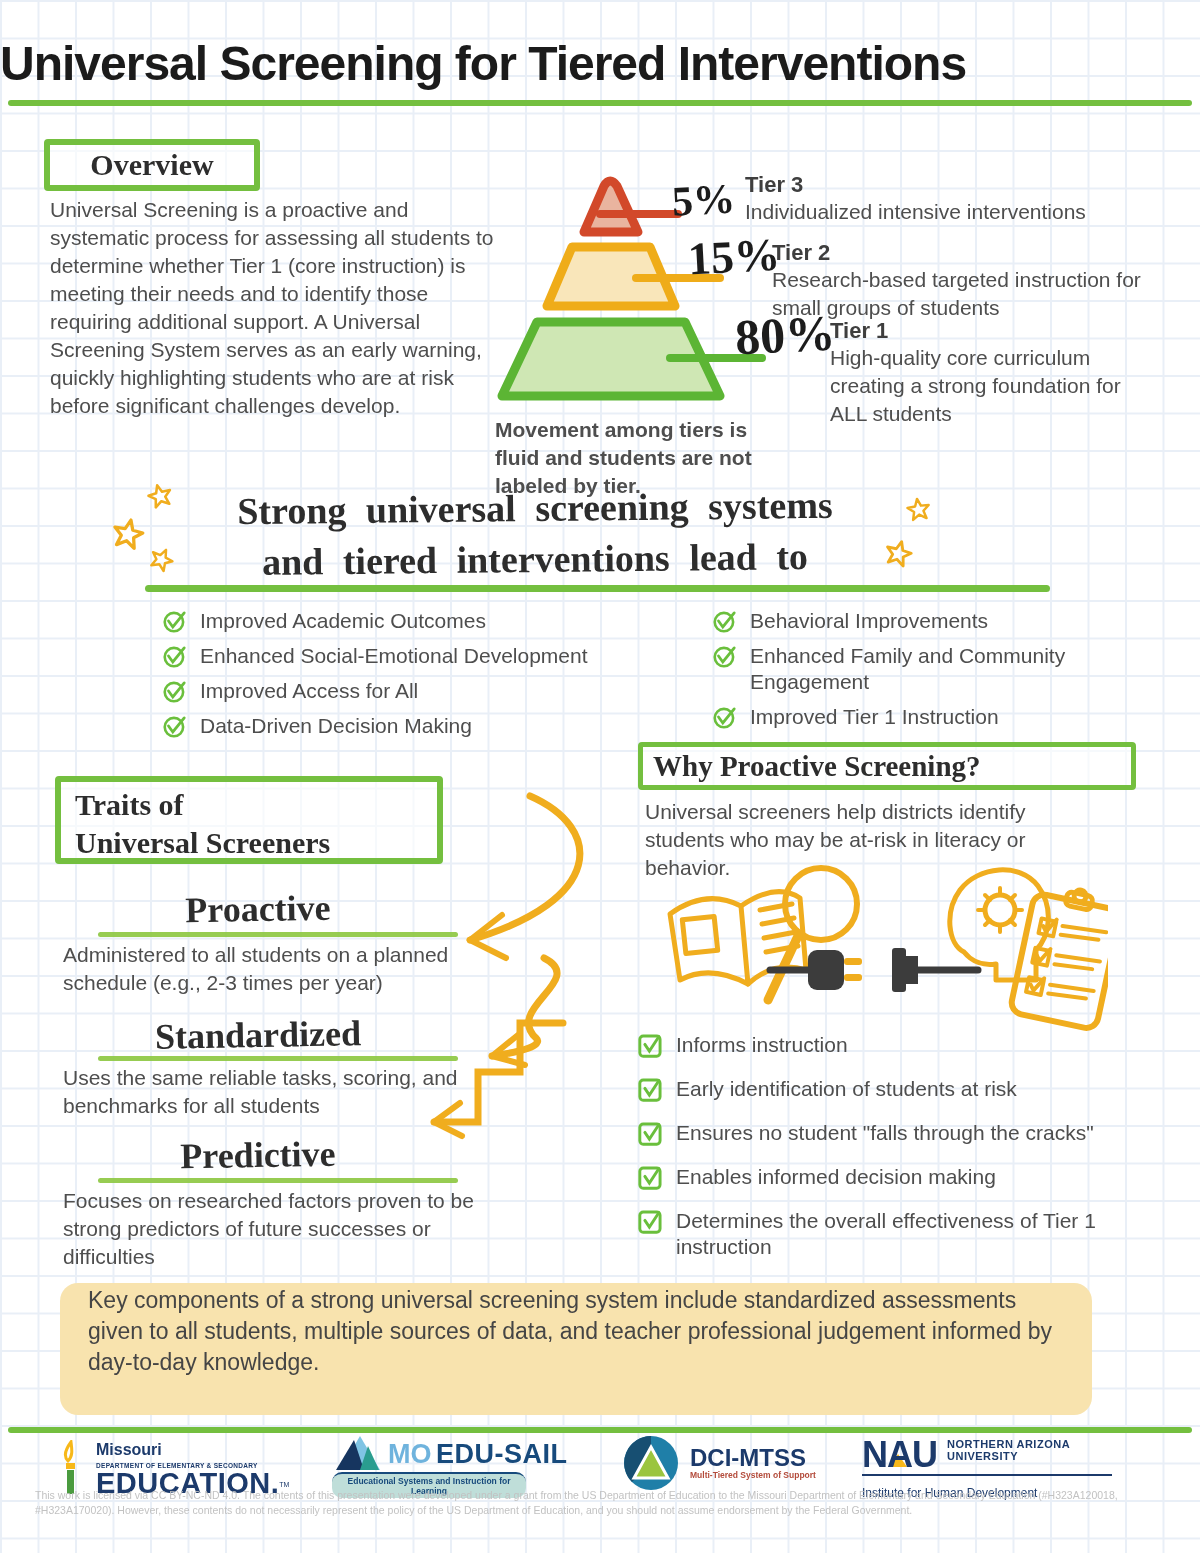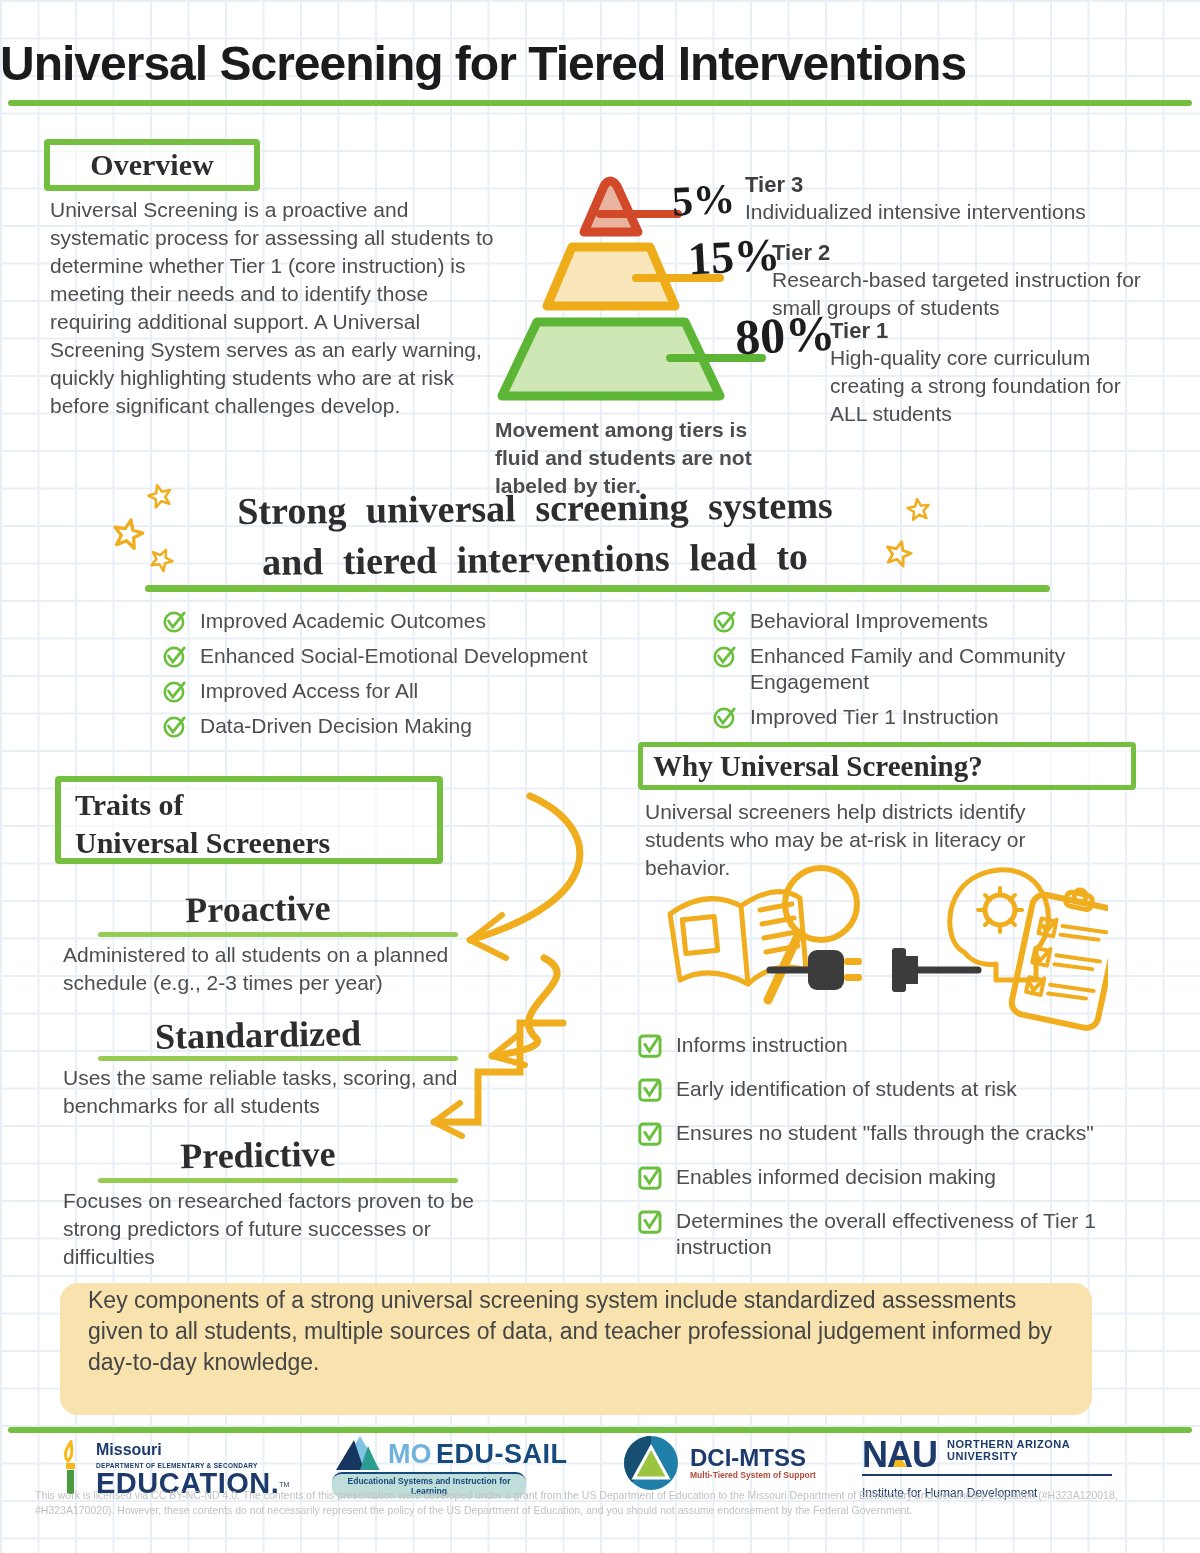--- a/index.html
+++ b/index.html
@@ -186,21 +186,21 @@
       <path d="M 136 170 C 180 192 96 220 128 250 C 136 258 112 264 84 268"></path>
       <path d="M 84 268 L 110 247" stroke-width="6"></path>
       <path d="M 84 268 L 117 277" stroke-width="6"></path>
       <polyline points="155,235 112,235 112,284 70,284 70,334 26,334"></polyline>
       <path d="M 26 334 L 52 315" stroke-width="6"></path>
       <path d="M 26 334 L 54 348" stroke-width="6"></path>
     </g>
   </svg>
 
   <div class="abs gbox" style="left:638px;top:742px;width:498px;height:48px;border-width:5px;display:flex;align-items:center;padding-left:10px;">
-    <span class="hand" style="font-size:29px;font-weight:600;white-space:nowrap;">Why Universal Screening?</span>
+    <span class="hand" style="font-size:29px;font-weight:600;white-space:nowrap;">Why Proactive Screening?</span>
   </div>
   <p class="abs p" style="left:645px;top:798px;width:465px;">Universal screeners help districts identify students who may be at-risk in literacy or behavior.</p>
 
   <svg class="abs" style="left:648px;top:852px;" width="460" height="185" viewBox="0 0 460 185">
     <g fill="none" stroke="#f0ad1e" stroke-width="5" stroke-linecap="round" stroke-linejoin="round">
 
       <g>
         <path d="M 22 62 Q 58 36 93 54 L 100 132 Q 62 112 32 128 Z"></path>
         <path d="M 93 54 Q 128 30 152 46 L 158 118 Q 126 108 100 132"></path>
         <rect x="36" y="66" width="32" height="34" transform="rotate(-6 52 83)"></rect>

